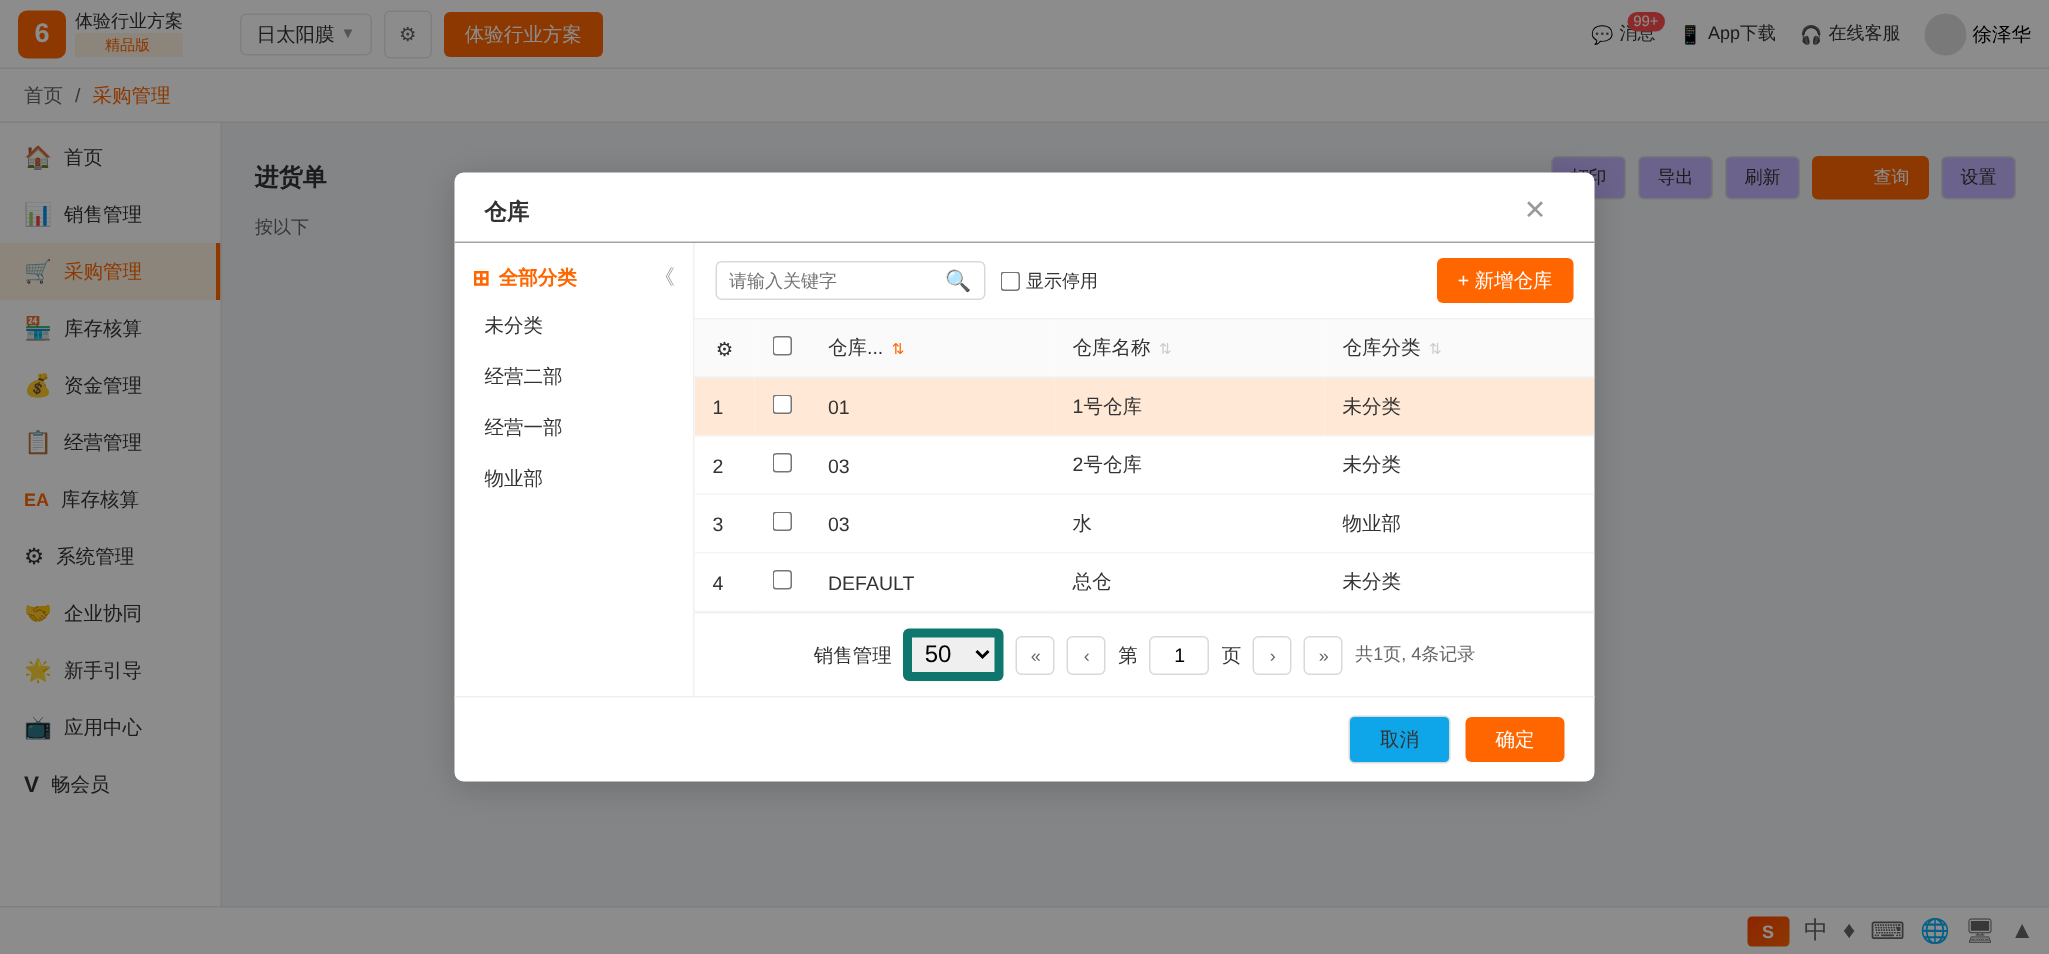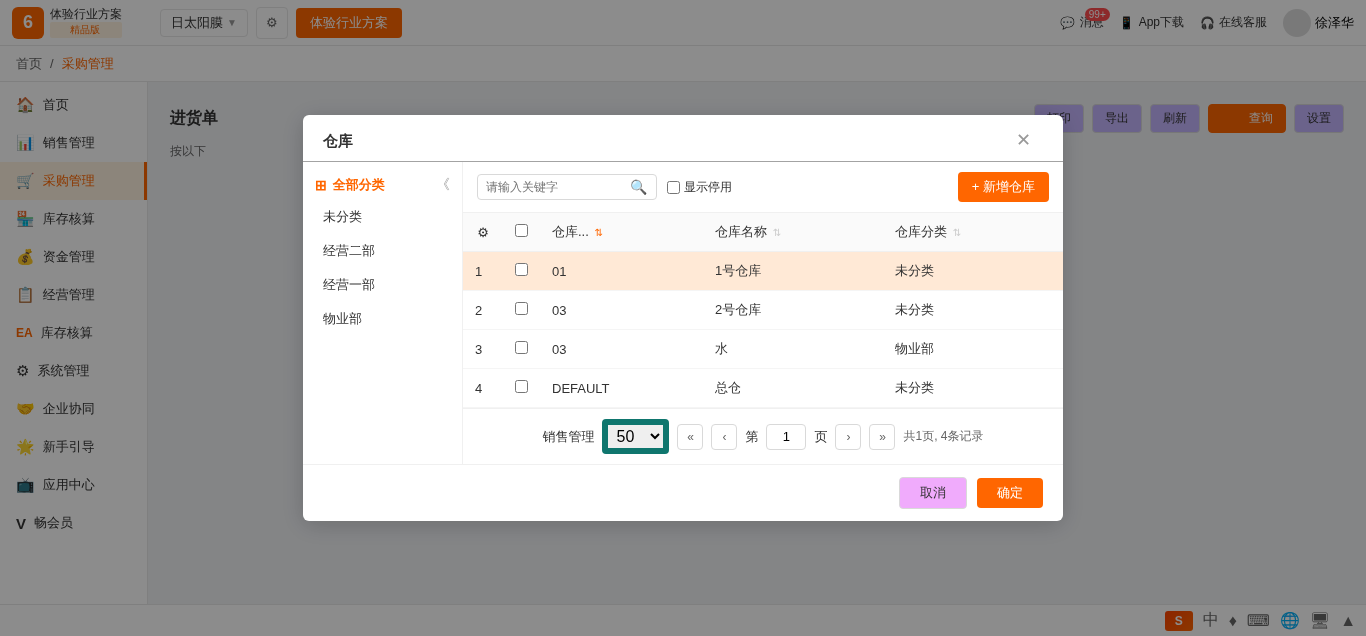--- a/index.html
+++ b/index.html
@@ -241,21 +241,21 @@
     .page-info { color: #666; font-size: 12px; }
 
     
     .dialog-footer {
       display: flex; align-items: center; justify-content: flex-end;
       padding: 12px 20px;
       border-top: 1px solid #f0f0f0;
       gap: 10px;
     }
     .cancel-btn {
-      background: #f0abfc; color: #333;
+      background: #0ea5e9; color: #333;
       border: 1px solid #d9d9d9; border-radius: 4px;
       padding: 6px 20px; cursor: pointer; font-size: 13px;
     }
     .confirm-btn {
       background: #ff6600; color: white;
       border: none; border-radius: 4px;
       padding: 6px 20px; cursor: pointer; font-size: 13px;
     }
 
     

